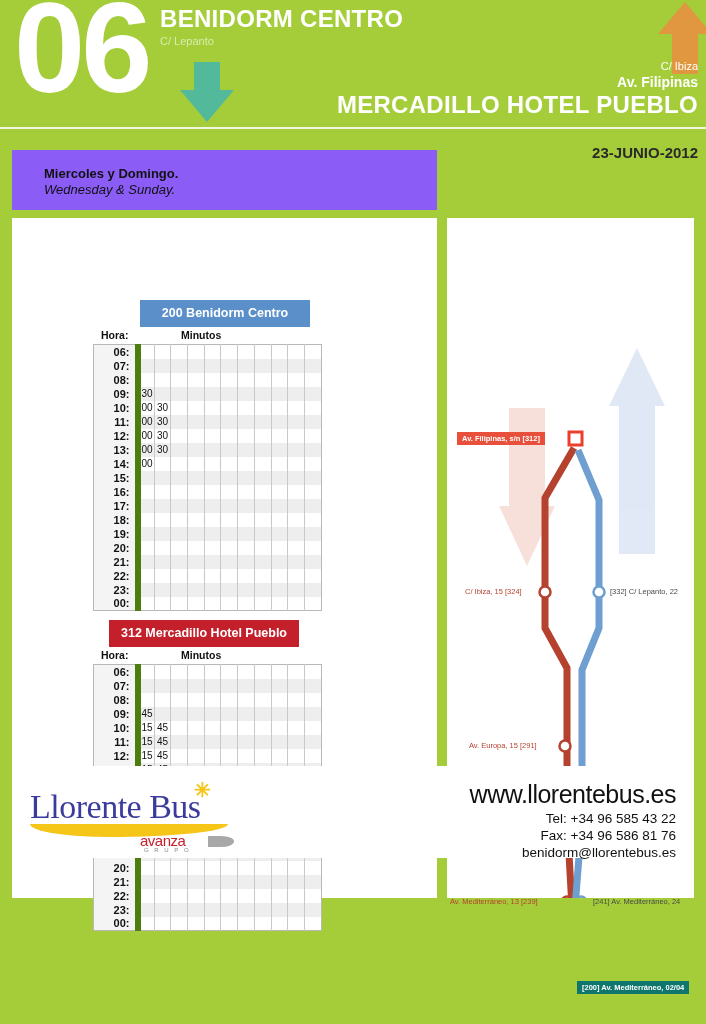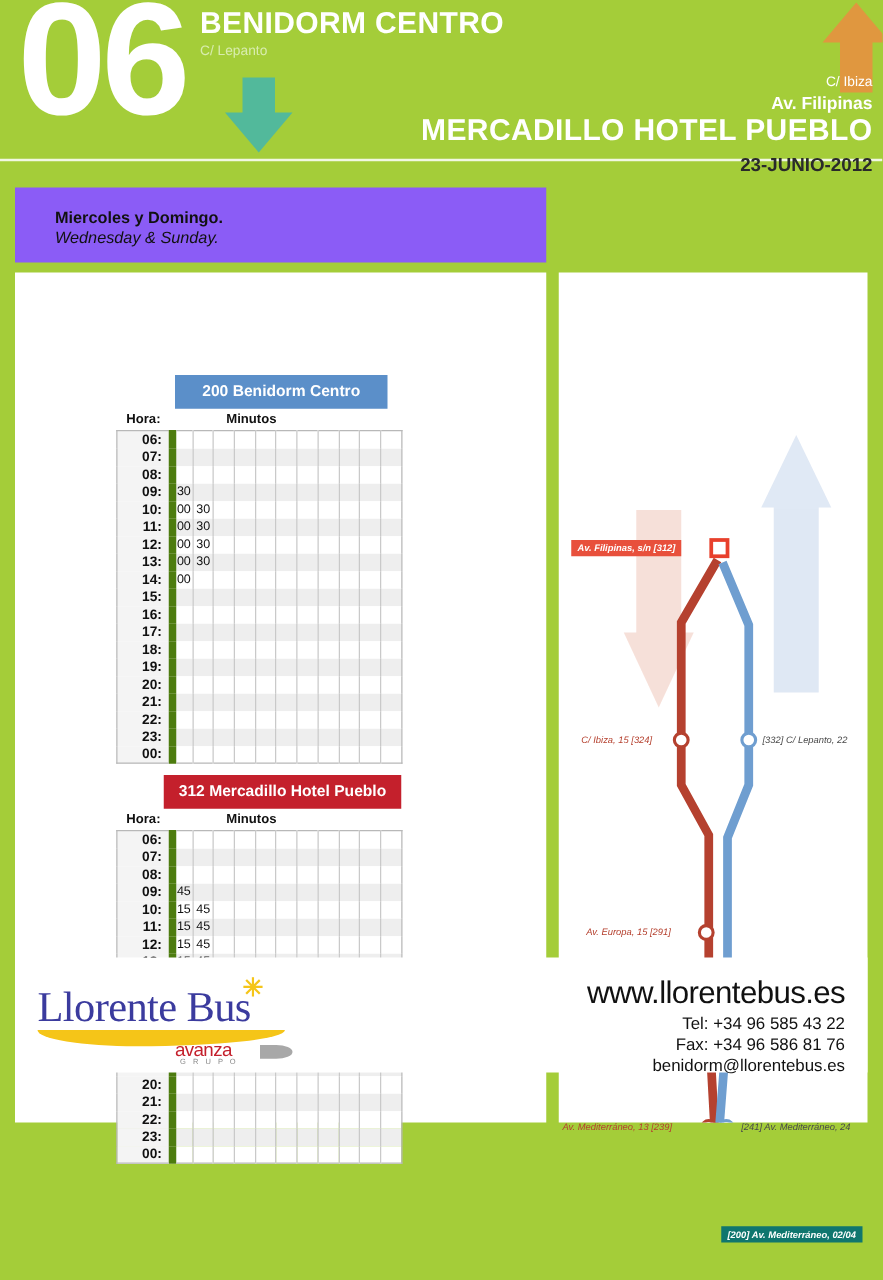--- a/index.html
+++ b/index.html
@@ -67,21 +67,21 @@
   }
   .dest-right .title {
     font-size: 24px; font-weight: bold; color: #ffffff;
     letter-spacing: 0.3px; margin-top: 1px;
   }
   .header-rule {
     position: absolute; left: 0; top: 127px;
     width: 706px; height: 2px; background: #ffffff; opacity: 0.85;
   }
   .date-stamp {
-    position: absolute; right: 8px; top: 124px;
+    position: absolute; right: 8px; top: 144px;
     font-size: 15px; font-weight: bold; color: #2a2a2a;
   }
 
   
   .content { position: relative; width: 706px; height: 768px; }
 
   .notice-panel {
     position: absolute; left: 12px; top: 10px;
     width: 425px; height: 60px;
     background: #8b5cf6;
@@ -105,21 +105,21 @@
   .tt { position: absolute; left: 93px; width: 228px; }
   .tt.first { top: 160px; }
   .tt.second { top: 480px; }
 
   .tt-head {
     width: 170px; margin-left: 47px;
     color: #ffffff; font-weight: bold; font-size: 12.5px;
     text-align: center; padding: 6px 0 7px;
   }
   .tt.first .tt-head { background: #5b8fc9; }
-  .tt.second .tt-head { width: 190px; margin-left: 38px; background: #c4202c; }
+  .tt.second .tt-head { width: 190px; margin-left: 16px; background: #c4202c; }
 
   .tt-labels { position: relative; height: 15px; margin-top: 2px; }
   .tt-labels .lbl-hora {
     position: absolute; left: 8px; top: 0;
     font-size: 10.5px; font-weight: bold; color: #111;
   }
   .tt-labels .lbl-min {
     position: absolute; left: 88px; top: 0;
     font-size: 10.5px; font-weight: bold; color: #111;
   }
@@ -143,21 +143,21 @@
   }
   .tt-grid td.min {
     width: 16.7px;
     font-size: 10px; color: #111;
     text-align: center;
     border-right: 1px solid #c9c9c9;
   }
   .tt-grid td.min:last-child { border-right: none; }
 
   
-  .map-inner { position: absolute; left: 0; top: 0; width: 247px; height: 680px; font-style: italic; }
+  .map-inner { position: absolute; left: 0; top: 0; width: 247px; height: 680px; }
   .map-svg { position: absolute; left: 0; top: 0; }
 
   .stop-label {
     position: absolute; font-size: 7.5px; white-space: nowrap;
   }
   .stop-label.red { color: #b5412f; }
   .stop-label.gray { color: #4a4a4a; }
 
   .band {
     position: absolute; font-size: 7.5px; font-weight: bold;

